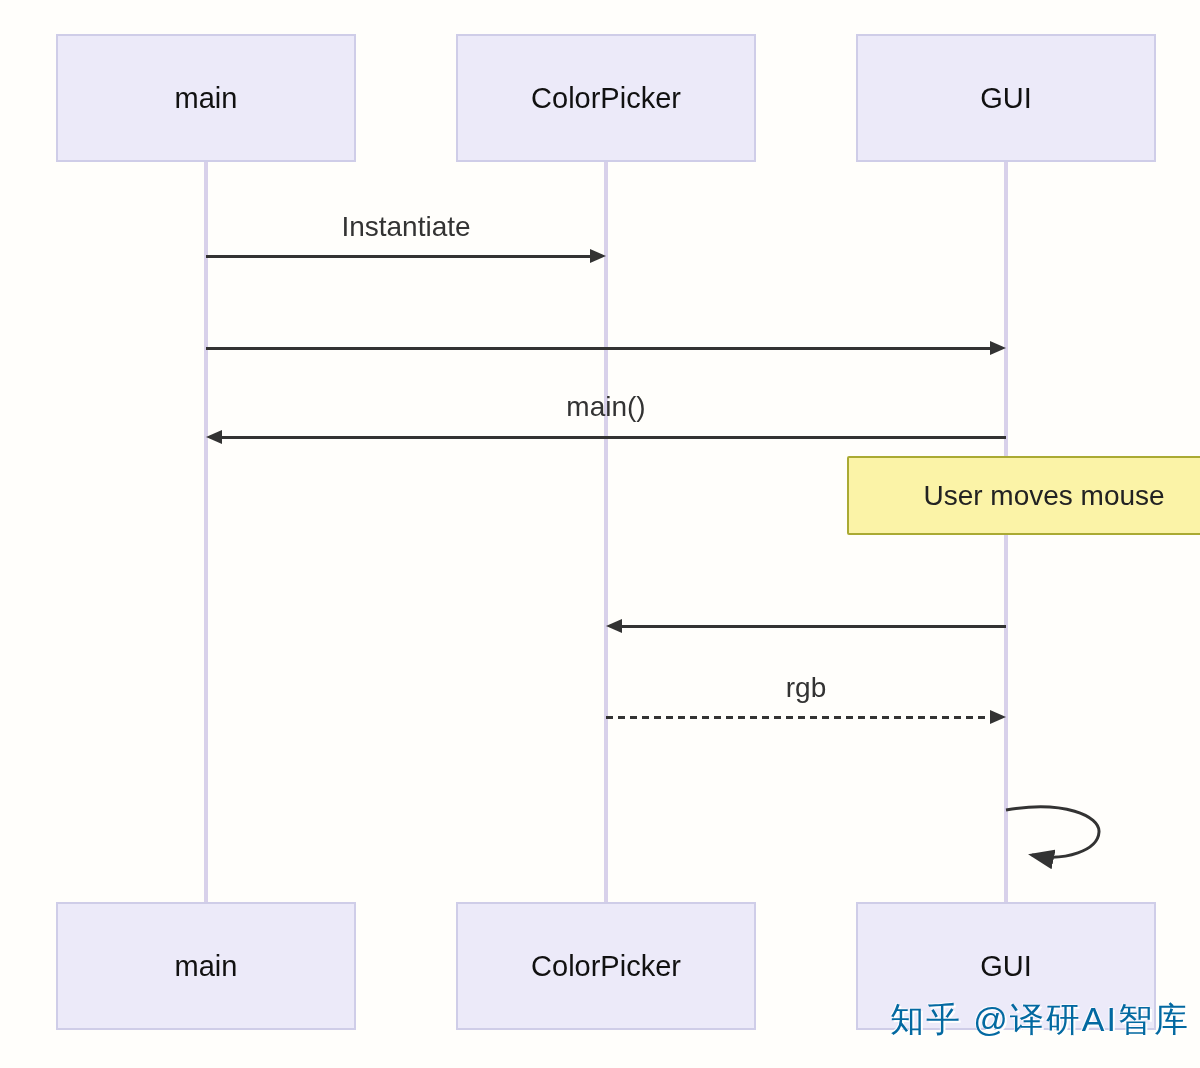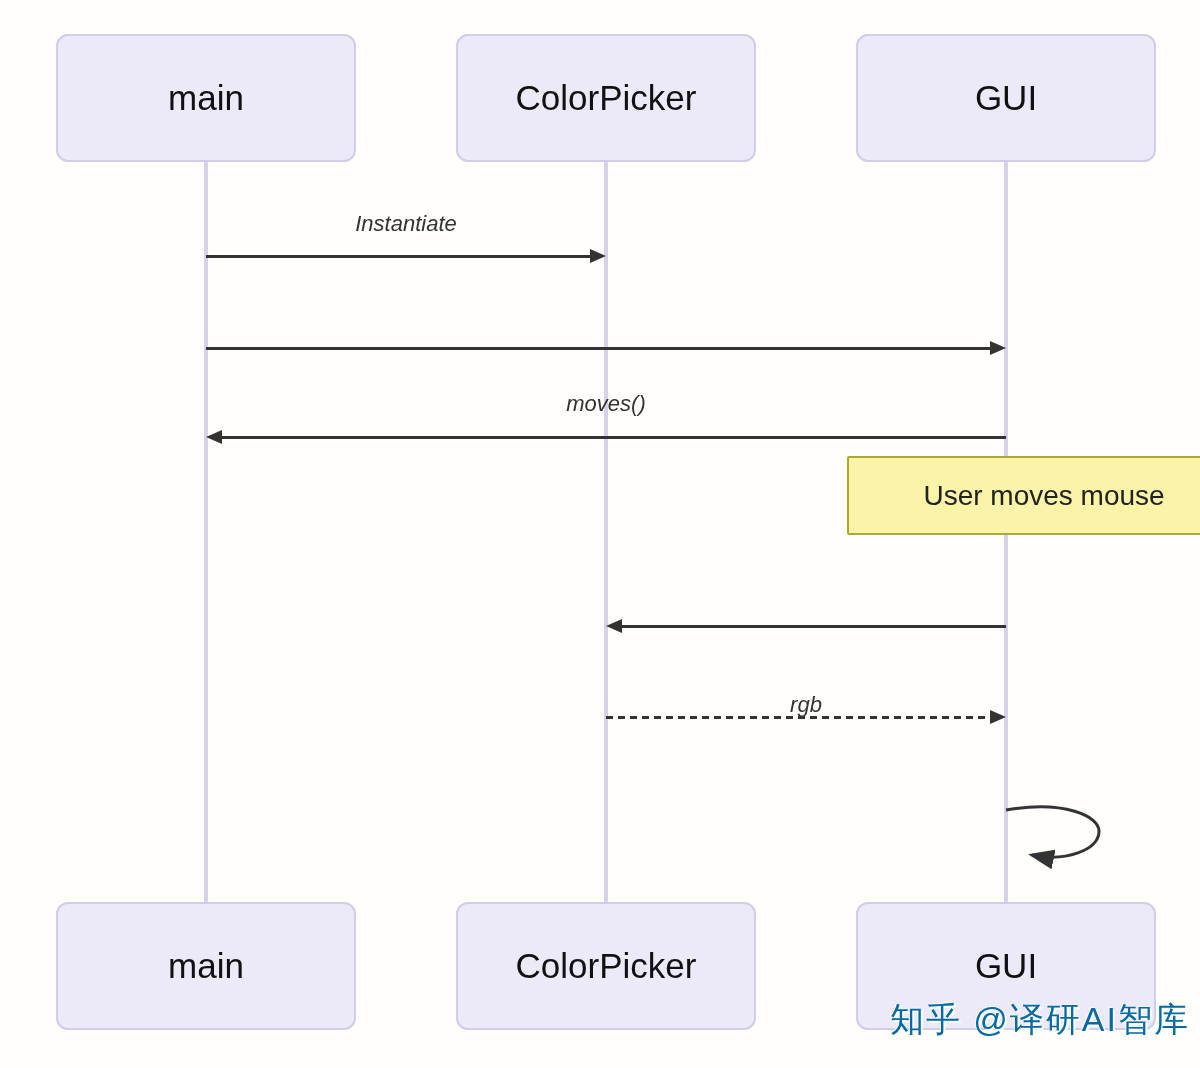--- a/index.html
+++ b/index.html
@@ -4,30 +4,30 @@
 <style>
   html,body { margin:0; padding:0; background:#ffffff; }
   .canvas {
     position:relative; width:1200px; height:1068px;
     background:#fffefb; overflow:hidden;
     font-family:"Liberation Sans", sans-serif;
   }
   .actor-box {
     position:absolute; width:300px; height:128px; box-sizing:border-box;
     background:var(--actor-fill); border:2px solid var(--actor-border);
-    border-radius:12px; display:flex; align-items:center; justify-content:center;
-    font-size:35px; color:#111111;
+    border-radius:0; display:flex; align-items:center; justify-content:center;
+    font-size:29px; color:#111111;
   }
   .lifeline {
     position:absolute; width:4px; top:162px; height:740px;
     background:var(--lifeline);
   }
   .msg-label {
     position:absolute; transform:translateX(-50%);
-    font-size:22px; color:var(--text); white-space:nowrap;font-style:italic;
+    font-size:28px; color:var(--text); white-space:nowrap;
   }
   .line { position:absolute; height:3px; background:var(--arrow); }
   .line.dashed {
     background:repeating-linear-gradient(90deg, var(--arrow) 0 7px, transparent 7px 12px);
   }
   .head { position:absolute; width:0; height:0;
     border-top:7px solid transparent; border-bottom:7px solid transparent; }
   .head.right { border-left:16px solid var(--arrow); }
   .head.left  { border-right:16px solid var(--arrow); }
   .note {
@@ -65,32 +65,32 @@
     <span>GUI</span>
   </div>
 
   <div class="msg-label" style="left:406px; top:211px;">Instantiate</div>
   <div class="line" style="left:206px; top:255px; width:384px;"></div>
   <div class="head right" style="left:590px; top:249px;"></div>
 
   <div class="line" style="left:206px; top:347px; width:784px;"></div>
   <div class="head right" style="left:990px; top:341px;"></div>
 
-  <div class="msg-label" style="left:606px; top:391px;">moves()</div>
+  <div class="msg-label" style="left:606px; top:391px;">main()</div>
   <div class="head left" style="left:206px; top:430px;"></div>
   <div class="line" style="left:222px; top:436px; width:784px;"></div>
 
   <div class="note">
     <span>User moves mouse</span>
   </div>
 
   <div class="head left" style="left:606px; top:619px;"></div>
   <div class="line" style="left:622px; top:625px; width:384px;"></div>
 
-  <div class="msg-label" style="left:806px; top:672px;margin-top:20px;">rgb</div>
+  <div class="msg-label" style="left:806px; top:672px;">rgb</div>
   <div class="line dashed" style="left:606px; top:716px; width:384px;"></div>
   <div class="head right" style="left:990px; top:710px;"></div>
 
   <svg class="loop-svg" width="110" height="66">
     <defs>
       <marker id="loopArrow" markerUnits="userSpaceOnUse" markerWidth="26" markerHeight="20" refX="22" refY="10" orient="auto">
         <path class="loop-head" d="M0,0 L26,10 L0,20 z"></path>
       </marker>
     </defs>
     <path class="loop-path" d="M4,6 C62,-4 98,12 97,28 C96,46 64,58 30,51" marker-end="url(#loopArrow)"></path>

